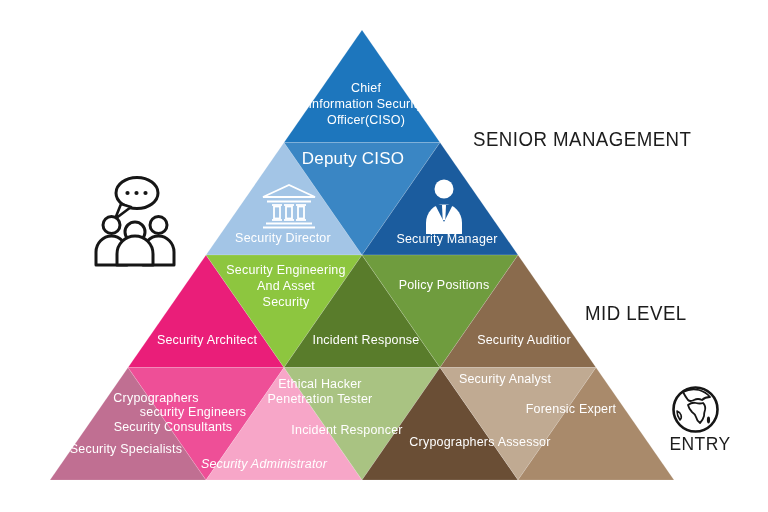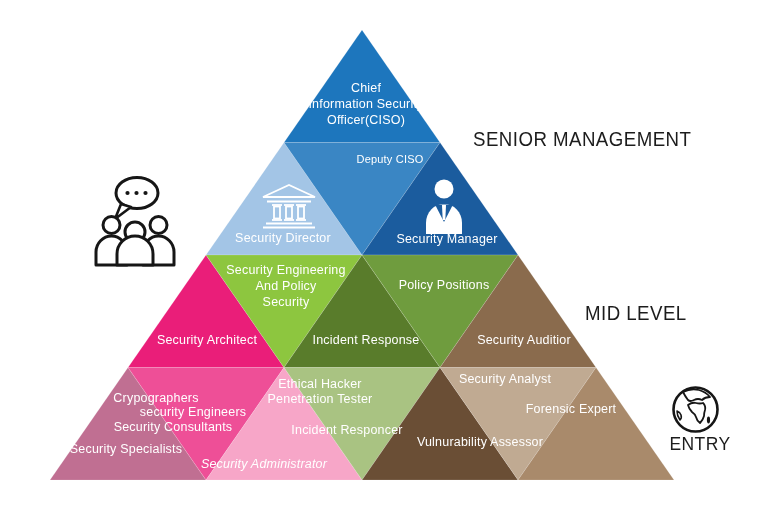--- a/index.html
+++ b/index.html
@@ -90,45 +90,45 @@
       <path stroke-width="1.6" d="M6,26 q3,1 4,4 q1,3 -1,5 q-3,-4 -3,-9"></path>
       <ellipse cx="37.5" cy="35" rx="1.6" ry="3.4" fill="#161616" stroke="none"></ellipse>
     </g>
   </svg>
 
   <div class="lbl" style="left:366px;top:80px;">
     <span class="ln">Chief</span>
     <span class="ln">Information Security</span>
     <span class="ln">Officer(CISO)</span>
   </div>
-  <div class="lbl" style="left:390px;top:151px;font-size:11px;">Deputy CISO</div>
+  <div class="lbl" style="left:353px;top:151px;font-size:17px;">Deputy CISO</div>
   <div class="lbl" style="left:283px;top:230px;">Security Director</div>
   <div class="lbl" style="left:447px;top:231px;">Security Manager</div>
 
   <div class="lbl" style="left:286px;top:262px;">
     <span class="ln">Security Engineering</span>
-    <span class="ln">And Policy</span>
+    <span class="ln">And Asset</span>
     <span class="ln">Security</span>
   </div>
   <div class="lbl" style="left:444px;top:277px;text-align:right;">Policy Positions</div>
   <div class="lbl" style="left:207px;top:332px;">Security Architect</div>
   <div class="lbl" style="left:366px;top:332px;">Incident Response</div>
   <div class="lbl" style="left:524px;top:332px;">Security Auditior</div>
 
   <div class="lbl" style="left:320px;top:377px;line-height:15px;">
     <span class="ln">Ethical Hacker</span>
     <span class="ln">Penetration Tester</span>
   </div>
   <div class="lbl" style="left:156px;top:390px;">Crypographers</div>
   <div class="lbl" style="left:193px;top:404px;">security Engineers</div>
   <div class="lbl" style="left:173px;top:419px;">Security Consultants</div>
   <div class="lbl" style="left:505px;top:371px;text-align:center;">Security Analyst</div>
   <div class="lbl" style="left:571px;top:401px;">Forensic Expert</div>
   <div class="lbl" style="left:347px;top:422px;">Incident Responcer</div>
   <div class="lbl" style="left:126px;top:441px;">Security Specialists</div>
-  <div class="lbl" style="left:480px;top:434px;">Vulnurability Assessor</div>
+  <div class="lbl" style="left:480px;top:434px;">Crypographers Assessor</div>
   <div class="lbl" style="left:264px;top:456px;font-style:italic;">Security Administrator</div>
 
   <div class="caps" style="left:473px;top:127px;">SENIOR MANAGEMENT</div>
   <div class="caps" style="left:585px;top:301px;">MID LEVEL</div>
   <div class="caps caps-centered" style="left:700px;top:433px;font-size:19px;">ENTRY</div>
 
 </div>
 
 </body></html>

